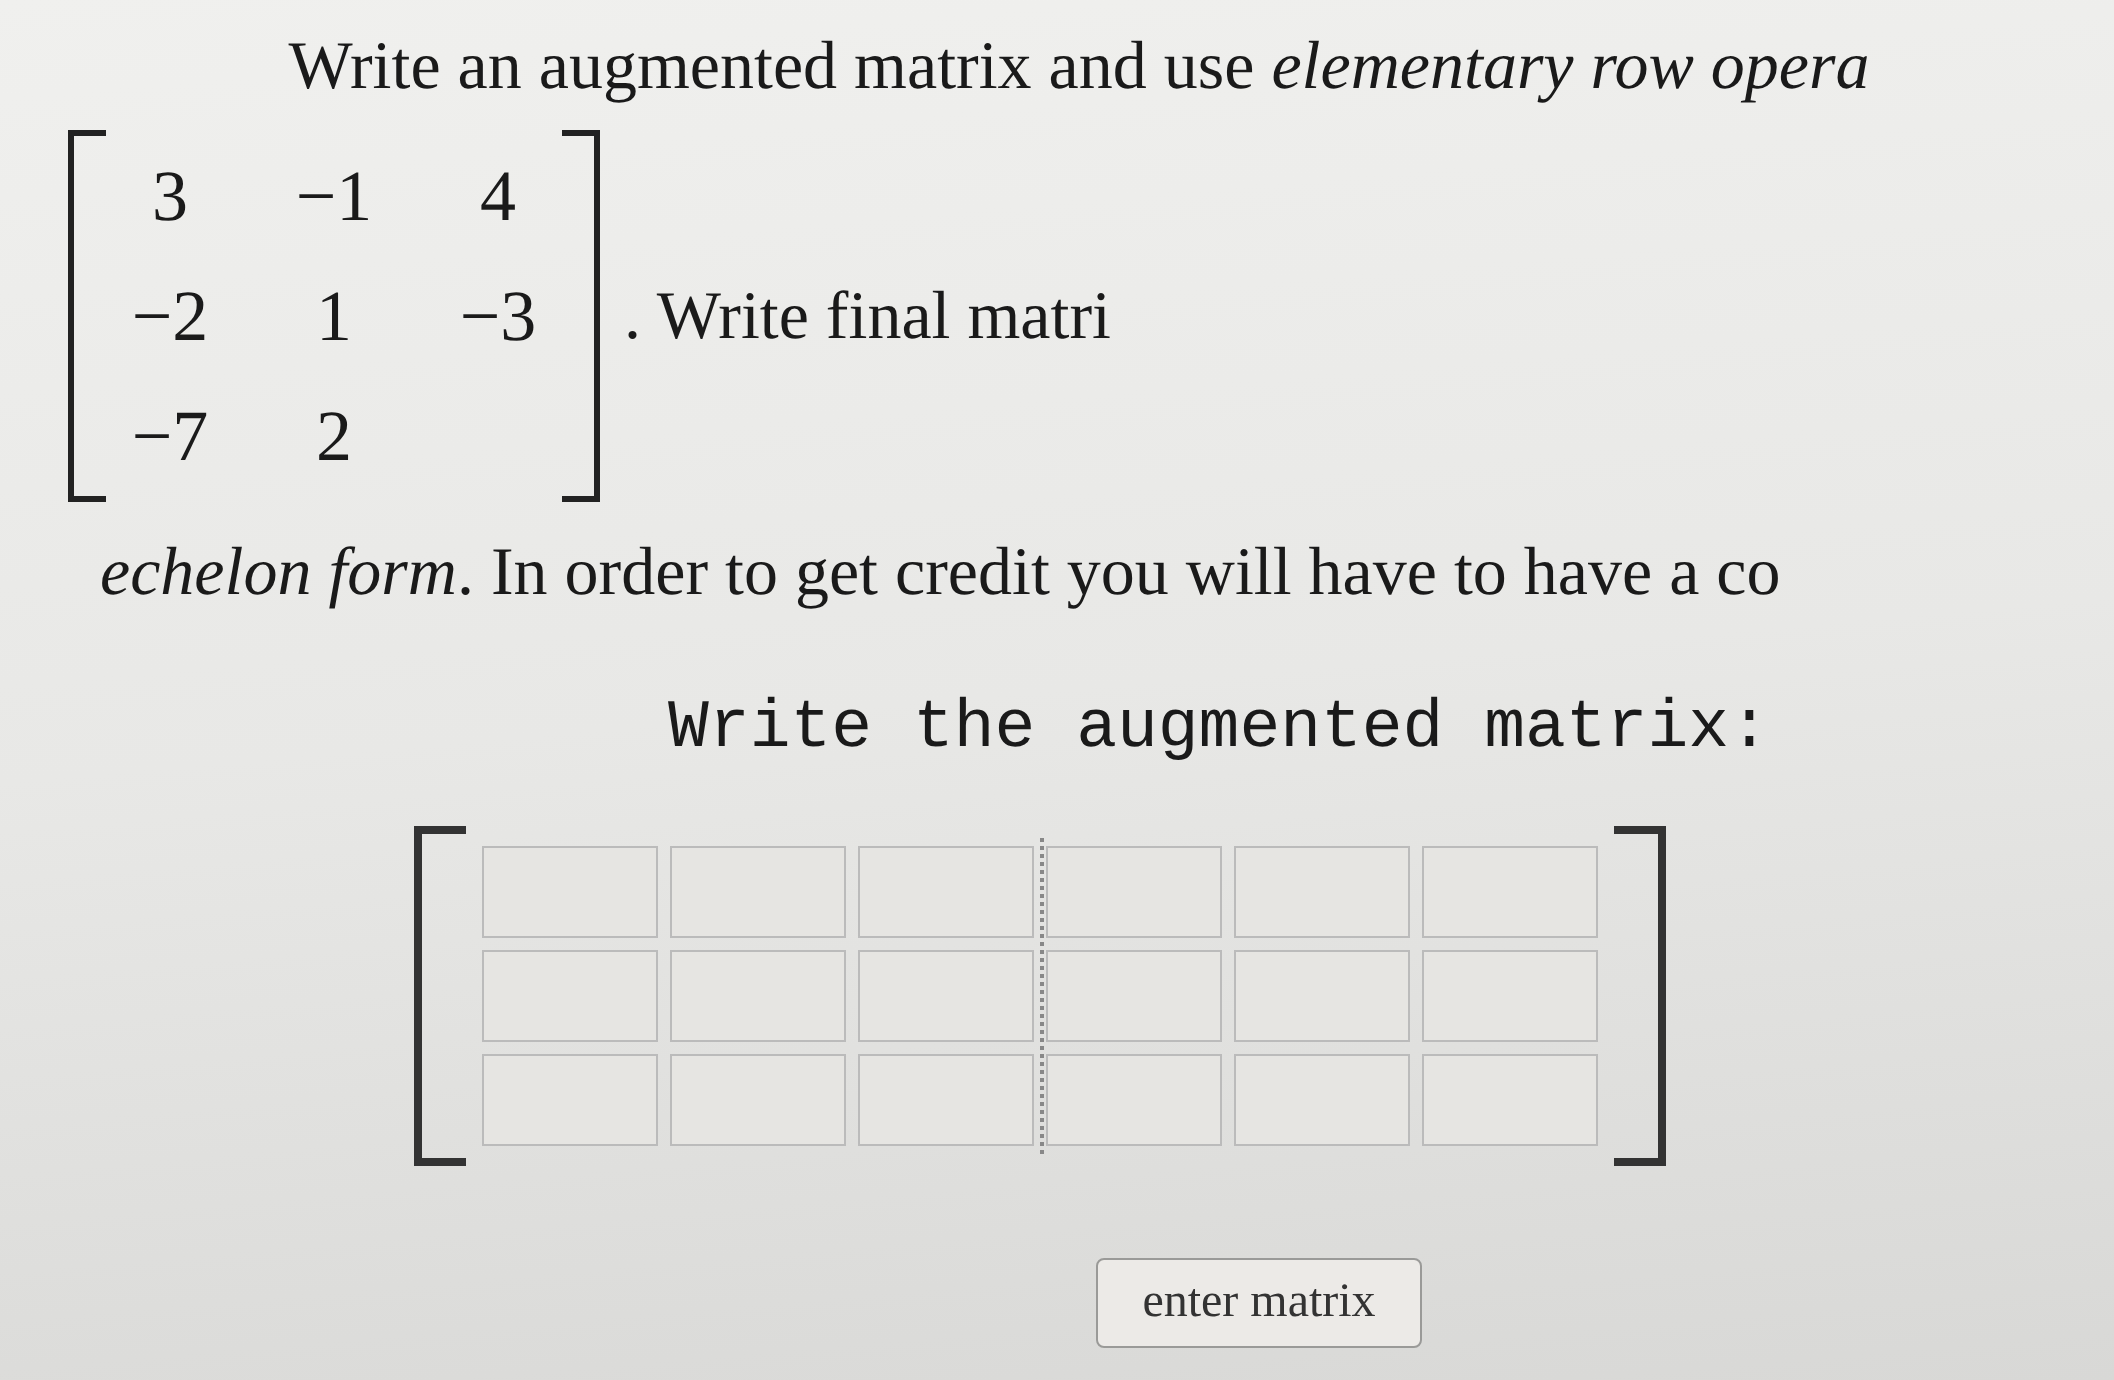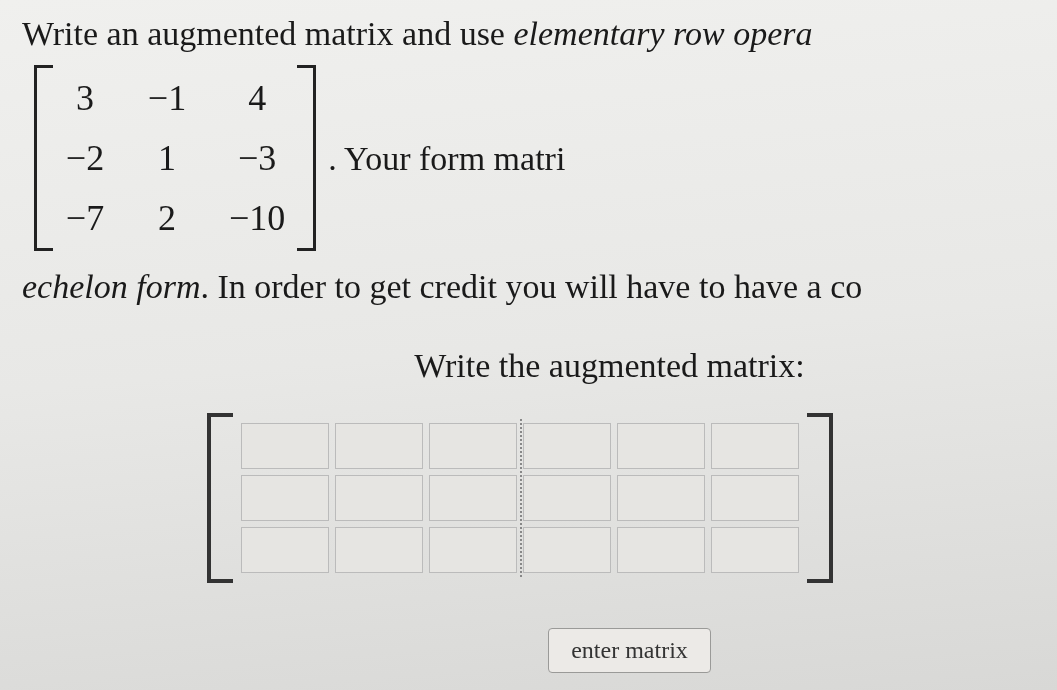--- a/index.html
+++ b/index.html
@@ -13,29 +13,31 @@
     overflow: hidden;
   }
   .page {
     padding: 8px 0 0 22px;
     font-size: 34px;
     line-height: 1.5;
   }
   .line1 {
     white-space: nowrap;
     margin-bottom: 6px;
+    text-align: center;
   }
   .line2 {
     display: flex;
     align-items: center;
     white-space: nowrap;
     margin-bottom: 10px;
   }
   .line3, .line4 {
     white-space: nowrap;
+    margin-left: 28px;
   }
   .italic { font-style: italic; }
 
   
   .matrix {
     display: inline-flex;
     align-items: stretch;
     margin: 0 12px;
   }
   .bracket {
@@ -84,20 +86,21 @@
   
   .prompt-area {
     margin-top: 28px;
     text-align: center;
     padding-right: 40px;
   }
   .prompt-label {
     font-size: 34px;
     margin-bottom: 22px;
     padding-left: 180px;
+    font-family: Liberation Mono, monospace;
   }
 
   .aug-wrap {
     display: inline-flex;
     align-items: stretch;
   }
   .aug-bracket {
     width: 18px;
     position: relative;
   }
@@ -174,25 +177,24 @@
       <span class="bracket left"></span>
       <span class="mgrid">
         <span class="mcell">3</span>
         <span class="mcell">−1</span>
         <span class="mcell">4</span>
         <span class="mcell">−2</span>
         <span class="mcell">1</span>
         <span class="mcell">−3</span>
         <span class="mcell">−7</span>
         <span class="mcell">2</span>
-        <span class="mcell">−10</span>
       </span>
       <span class="bracket right"></span>
     </span>
-    <span>. Your form matri</span>
+    <span>. Write final matri</span>
   </div>
 
   <div class="line3">
     <span class="italic">echelon form</span><span>. In order to get credit you will have to have a co</span>
   </div>
 
   <div class="prompt-area">
     <div class="prompt-label">Write the augmented matrix:</div>
 
     <div class="aug-wrap">

